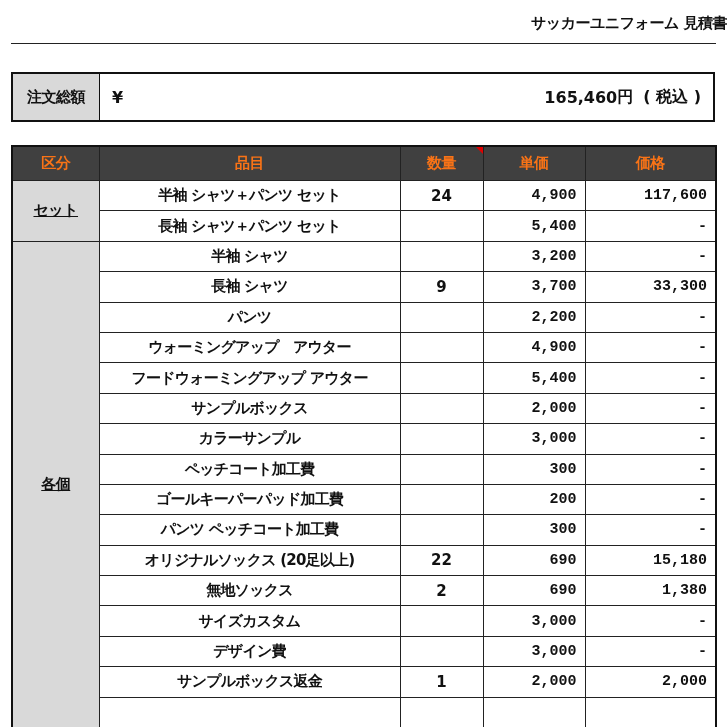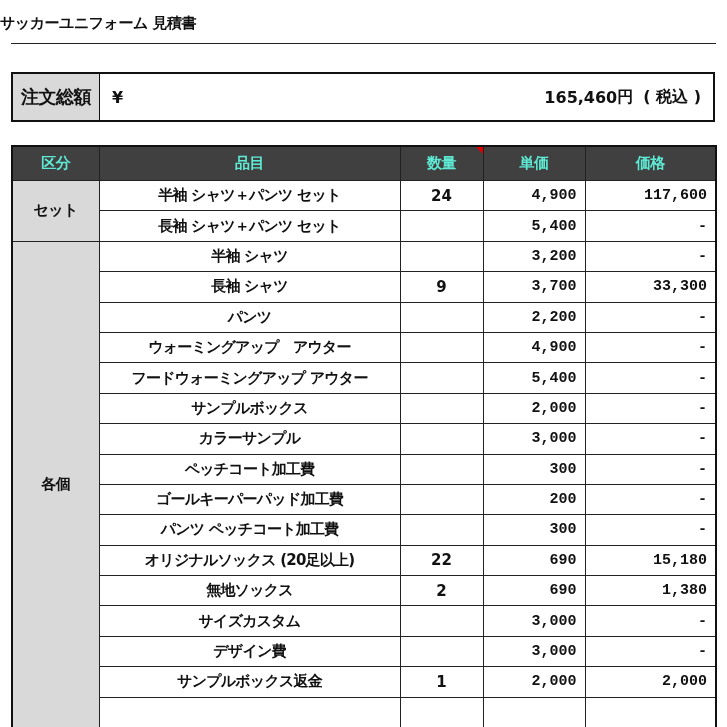--- a/index.html
+++ b/index.html
@@ -1,40 +1,40 @@
 <!DOCTYPE html>
 <html><head>
 <meta charset="utf-8">
 <style>
   html, body { margin: 0; padding: 0; background: #ffffff; }
   body { width: 727px; height: 727px; position: relative; overflow: hidden;
          font-family: "DejaVu Sans", "Liberation Sans", sans-serif; color: #111; }
-  .title { position: absolute; left: 0; top: 14px; width: 727px; text-align: left;
+  .title { position: absolute; left: 0; top: 14px; width: 727px; text-align: right;
            font-size: 15px; font-weight: bold; letter-spacing: -0.5px; }
   .title-rule { position: absolute; left: 11px; top: 43px; width: 705px; height: 0;
                 border-top: 1.5px solid #222; }
   .total-box { position: absolute; left: 11px; top: 72px; width: 700px; height: 46px;
                border: 2px solid #111; display: flex; background: #fff; }
   .total-label { width: 86px; background: #d9d9d9; border-right: 1px solid #111;
                  display: flex; align-items: center; justify-content: center;
-                 font-size: 18px; font-weight: bold; letter-spacing: -0.5px; }
+                 font-size: 15px; font-weight: bold; letter-spacing: -0.5px; }
   .total-value { flex: 1; display: flex; align-items: center; padding: 0 12px;
                  font-size: 16px; font-weight: bold; }
   .total-value .yen { flex: 1; }
   .total-value .amt { }
   .total-value .unit { margin-right: 10px; }
   table.est { position: absolute; left: 11px; top: 145px; border-collapse: collapse;
               border: 2px solid #111; table-layout: fixed; width: 704px; }
   table.est th, table.est td { border: 1px solid #222; padding: 0 8px; height: 29.4px;
               font-size: 15px; font-weight: bold; white-space: nowrap; overflow: hidden; }
-  table.est thead th { background: #404040; color: #5eead4; height: 33px; text-align: center;
+  table.est thead th { background: #404040; color: #f97316; height: 33px; text-align: center;
               letter-spacing: -0.5px; position: relative; }
   .comment-mark { position: absolute; right: 0; top: 0; width: 0; height: 0;
               border-top: 7px solid #e00000; border-left: 7px solid transparent; }
-  td.cat { background: #d9d9d9; text-align: center; letter-spacing: -0.5px; }
+  td.cat { background: #d9d9d9; text-align: center; letter-spacing: -0.5px; text-decoration: underline; }
   td.item { text-align: center; padding-left: 4px; letter-spacing: -0.8px; }
   td.qty { text-align: center; }
   td.num { text-align: right; font-family: Liberation Mono, monospace; }
   td.num .neg { float: left; }
   td.item .small { font-size: 13px; }
 </style>
 </head>
 <body>
 
 <div class="title">サッカーユニフォーム 見積書</div>

